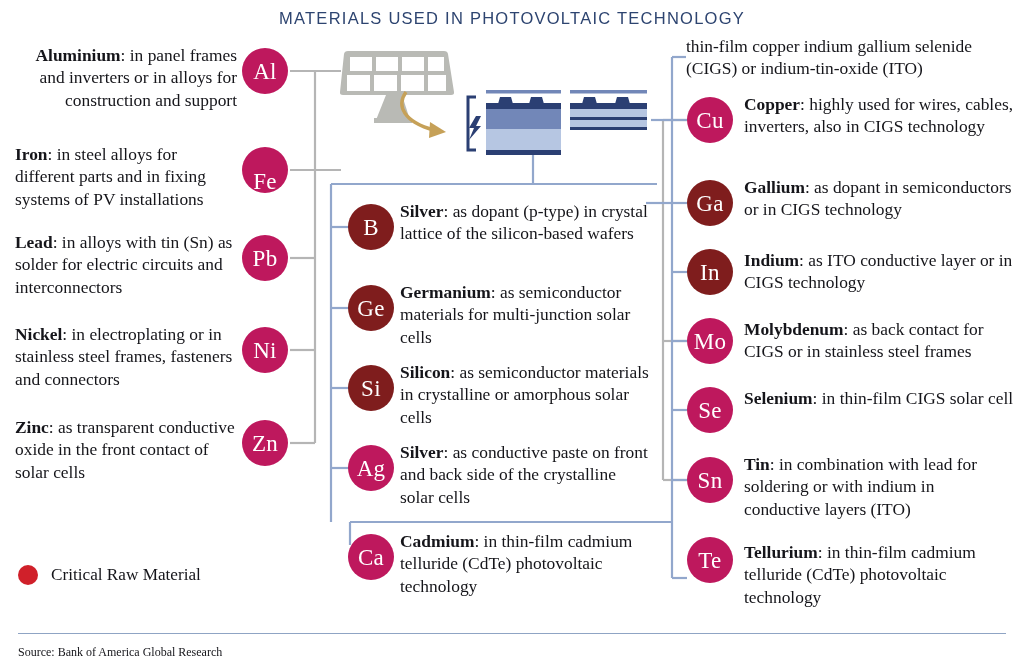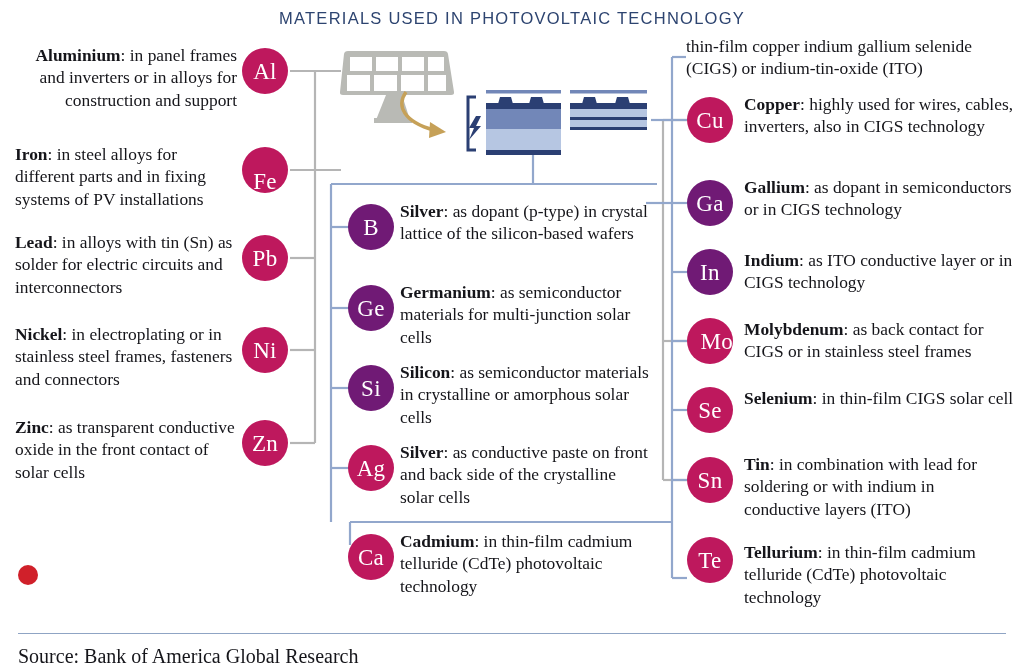--- a/index.html
+++ b/index.html
@@ -49,21 +49,21 @@
     align-items: center;
     justify-content: center;
     color: #ffffff;
     font-family: "Liberation Serif", "DejaVu Serif", serif;
     font-size: 23px;
     line-height: 1;
     letter-spacing: 0.3px;
     box-sizing: border-box;
   }
   .el-circle.gray { background: #be185d; }
-  .el-circle.red  { background: #701a75; }
+  .el-circle.red  { background: #7f1d1d; }
 
   
   .entry-text {
     position: absolute;
     font-size: 17.4px;
     line-height: 1.285;
     color: #15151a;
   }
   .entry-text b { font-weight: bold; }
 
@@ -101,21 +101,21 @@
     left: 18px;
     top: 633px;
     width: 988px;
     height: 1px;
     background: #8fa4c4;
   }
   .source {
     position: absolute;
     left: 18px;
     top: 645px;
-    font-size: 20px;
+    font-size: 12px;
     color: #15151a;
   }
 
   
   .illus {
     position: absolute;
     left: 330px;
     top: 40px;
     width: 330px;
     height: 160px;
@@ -307,21 +307,21 @@
   <b>Gallium</b><span>: as dopant in semiconductors or in CIGS technology</span>
 </div>
 
 <div class="el-circle red" style="left:687px; top:249px; width:46px; height:46px;">
   <span>In</span>
 </div>
 <div class="entry-text" style="left:744px; top:249px; width:270px;">
   <b>Indium</b><span>: as ITO conductive layer or in CIGS technology</span>
 </div>
 
-<div class="el-circle gray" style="left:687px; top:318px; width:46px; height:46px;justify-content:flex-end;">
+<div class="el-circle gray" style="left:687px; top:318px; width:46px; height:46px;">
   <span>Mo</span>
 </div>
 <div class="entry-text" style="left:744px; top:318px; width:270px;">
   <b>Molybdenum</b><span>: as back contact for CIGS or in stainless steel frames</span>
 </div>
 
 <div class="el-circle gray" style="left:687px; top:387px; width:46px; height:46px;">
   <span>Se</span>
 </div>
 <div class="entry-text" style="left:744px; top:387px; width:270px;">
@@ -337,16 +337,17 @@
 
 <div class="el-circle gray" style="left:687px; top:537px; width:46px; height:46px;">
   <span>Te</span>
 </div>
 <div class="entry-text" style="left:744px; top:541px; width:270px;">
   <b>Tellurium</b><span>: in thin-film cadmium telluride (CdTe) photovoltaic technology</span>
 </div>
 
 <div class="legend">
   <div class="legend-dot"></div>
+  <div class="legend-label">Critical Raw Material</div>
 </div>
 
 <div class="footer-rule"></div>
 <div class="source">Source: Bank of America Global Research</div>
 
 </body></html>

